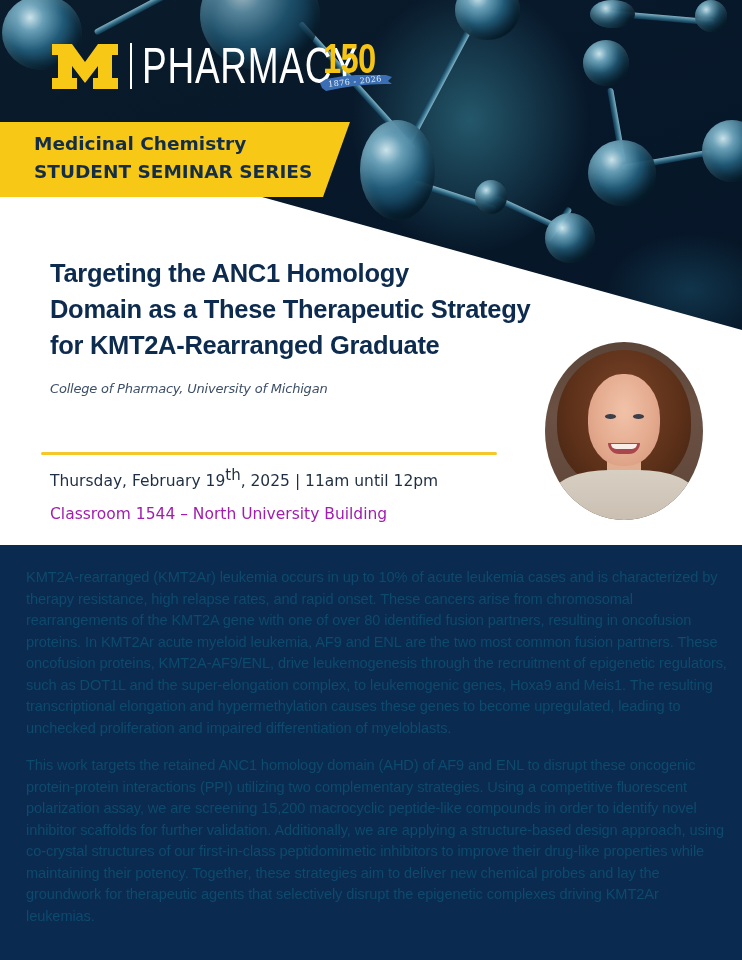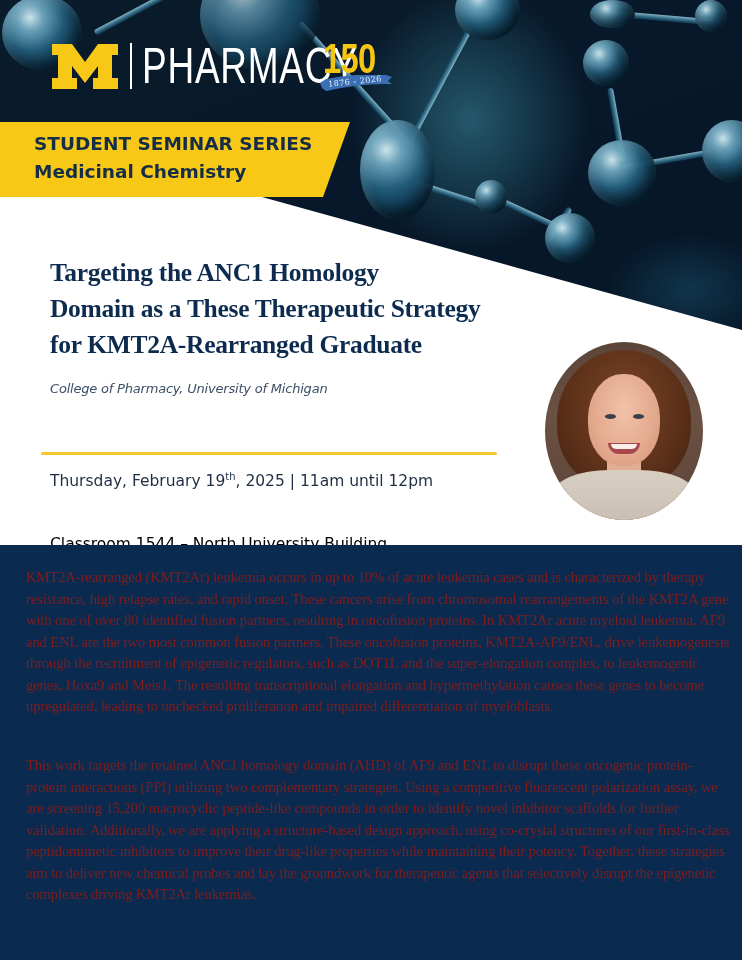--- a/index.html
+++ b/index.html
@@ -30,41 +30,41 @@
   .badge150 { position: absolute; left: 320px; top: 40px; width: 72px; height: 54px; }
   .badge150 .num { position: absolute; left: 3px; top: -2px; color: #f6c413; font-family: "Liberation Sans", sans-serif; font-weight: bold;
     font-size: 42px; line-height: 42px; transform: scaleX(0.78); transform-origin: left top; letter-spacing: -1px; }
   .badge150 .ribbon { position: absolute; left: 0; top: 35px; width: 72px; height: 16px; }
   .badge150 .years { position: absolute; left: 8px; top: 37px; color: #e8eef6; font-size: 8px; letter-spacing: 0.5px; transform: rotate(-6deg); font-family: "DejaVu Serif", serif; }
 
   .banner { position: absolute; left: 0; top: 122px; width: 350px; height: 75px; background: #f8c817;
     clip-path: polygon(0 0, 350px 0, 323px 75px, 0 75px); }
   .banner-text { position: absolute; left: 34px; top: 130px; color: #152e48; font-family: "DejaVu Sans", sans-serif; font-weight: bold; font-size: 18.5px; line-height: 28px; }
 
-  .title { position: absolute; left: 50px; top: 255px; color: #0d2b4e; font-family: Liberation Serif, serif; font-weight: bold; font-size: 25.5px; line-height: 36px; letter-spacing: -0.3px; }
+  .title { position: absolute; left: 50px; top: 255px; color: #0d2b4e; font-family: Liberation Sans, sans-serif; font-weight: bold; font-size: 25.5px; line-height: 36px; letter-spacing: -0.3px; }
   .title div { white-space: nowrap; }
 
   .presenter { position: absolute; left: 50px; top: 378px; color: #3d4f66; font-family: "DejaVu Sans", sans-serif; font-style: italic; font-size: 13px; line-height: 21.5px; letter-spacing: -0.2px; }
   .rule { position: absolute; left: 41px; top: 452px; width: 456px; height: 3px; background: #f6c72b; border-radius: 2px; }
   .when { position: absolute; left: 50px; top: 469px; color: #1f2f43; font-family: "DejaVu Sans", sans-serif; font-size: 15.5px; line-height: 24px; white-space: nowrap; }
-  .when sup { font-size: 10px; vertical-align: 6px; line-height: 0; }
-  .where { position: absolute; left: 50px; top: 532px; color: #000000; font-family: "DejaVu Sans", sans-serif; font-size: 15.5px; line-height: 24px; white-space: nowrap; }
+  .when sup { font-size: 15px; vertical-align: 6px; line-height: 0; }
+  .where { position: absolute; left: 50px; top: 502px; color: #a21caf; font-family: "DejaVu Sans", sans-serif; font-size: 15.5px; line-height: 24px; white-space: nowrap; }
 
   .photo { position: absolute; left: 545px; top: 342px; width: 158px; height: 178px; border-radius: 50%; overflow: hidden;
     background: linear-gradient(180deg, #5a4538 0%, #6b5144 40%, #5c4437 100%); }
   .photo .hair { position: absolute; left: 12px; top: 8px; width: 134px; height: 140px; border-radius: 50% 50% 45% 45%; background: radial-gradient(ellipse at 50% 40%, #7a4428 0%, #5c3019 60%, #3e2212 100%); }
   .photo .face { position: absolute; left: 43px; top: 32px; width: 72px; height: 92px; border-radius: 48% 48% 46% 46%; background: radial-gradient(ellipse at 50% 40%, #f1c2a8 0%, #e3a98d 60%, #cf937a 100%); }
   .photo .eye { position: absolute; width: 11px; height: 5px; border-radius: 50%; background: #3b3f4a; top: 72px; }
   .photo .smile { position: absolute; left: 63px; top: 101px; width: 32px; height: 11px; border-radius: 0 0 16px 16px; background: #a8474d; }
   .photo .teeth { position: absolute; left: 66px; top: 102px; width: 26px; height: 5px; border-radius: 0 0 8px 8px; background: #f7efe8; }
   .photo .blazer { position: absolute; left: 8px; top: 128px; width: 142px; height: 60px; border-radius: 40% 40% 0 0; background: linear-gradient(180deg, #d8cfc3, #c7bcae); }
   .photo .neck { position: absolute; left: 62px; top: 118px; width: 34px; height: 30px; background: #e2ae92; border-radius: 0 0 14px 14px; }
 
   .body-panel { position: absolute; left: 0; top: 545px; width: 742px; height: 415px; background: #0b2a4f; }
-  .para { position: absolute; left: 26px; width: 705px; color: #7f1d1d; font-family: Liberation Serif, serif; font-size: 14.6px; line-height: 21.5px; letter-spacing: -0.1px; }
+  .para { position: absolute; left: 26px; width: 705px; color: #0c4a6e; font-family: Liberation Sans, sans-serif; font-size: 14.6px; line-height: 21.5px; letter-spacing: -0.1px; }
   .para1 { top: 567px; }
   .para2 { top: 755px; }
 </style>
 </head>
 <body>
 
 <div class="hero">
 
   <div class="bond" style="left:95px; top:30px; width:150px; transform:rotate(-28deg);"></div>
   <div class="bond" style="left:470px; top:25px; width:130px; transform:rotate(118deg);"></div>
@@ -101,22 +101,22 @@
 <div class="badge150">
   <div class="num">150</div>
   <svg class="ribbon" viewBox="0 0 72 16">
     <path fill="#3a6fb5" d="M0 8 L6 4 Q36 -2 66 0 L72 2 L68 6 L72 9 Q40 8 6 16 L2 13 Z"></path>
   </svg>
   <div class="years">1876 - 2026</div>
 </div>
 
 <div class="banner"></div>
 <div class="banner-text">
+  <div>Medicinal Chemistry</div>
   <div>STUDENT SEMINAR SERIES</div>
-  <div>Medicinal Chemistry</div>
 </div>
 
 <div class="title">
   <div>Targeting the ANC1 Homology</div>
   <div>Domain as a These Therapeutic Strategy</div>
   <div>for KMT2A-Rearranged Graduate</div>
 </div>
 
 <div class="presenter">
   <div>College of Pharmacy, University of Michigan</div>

